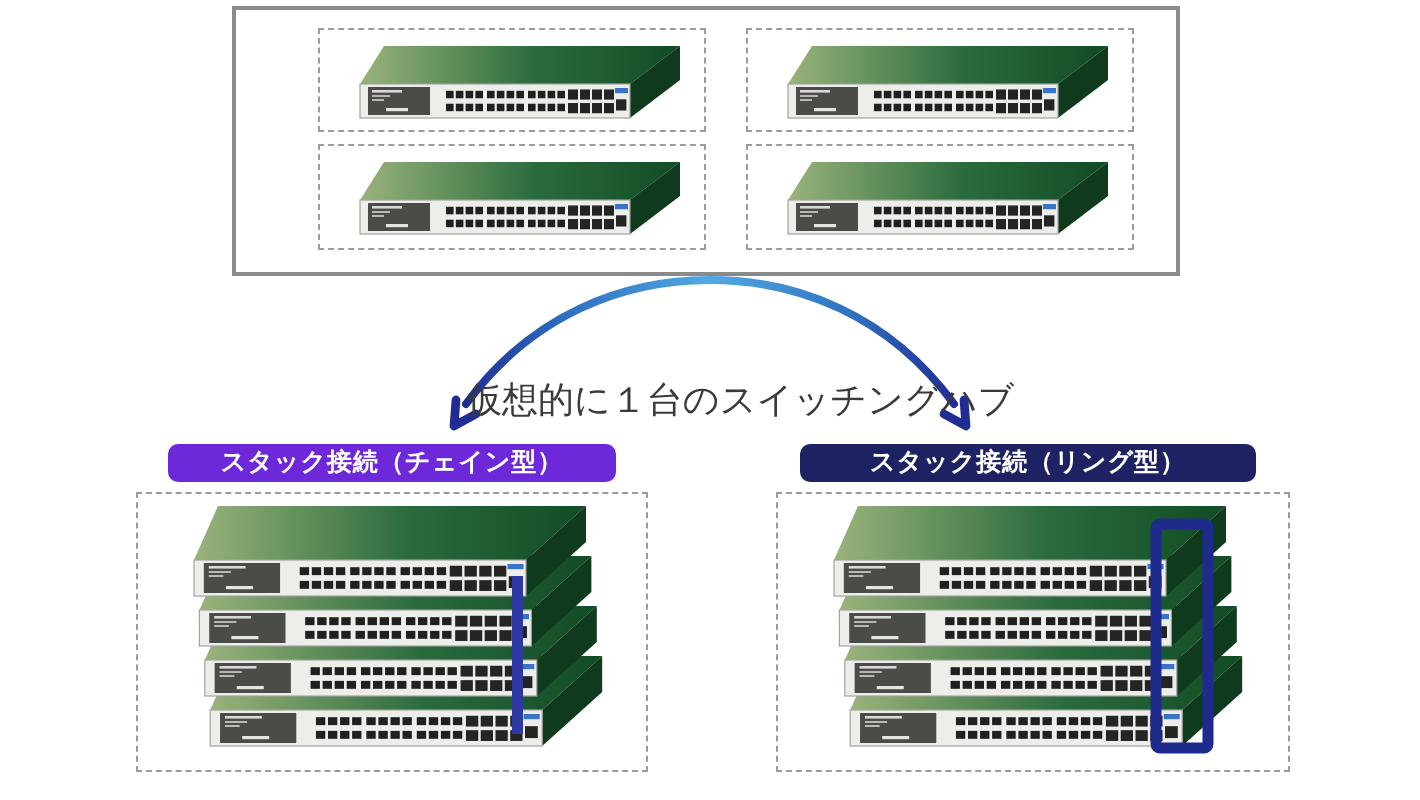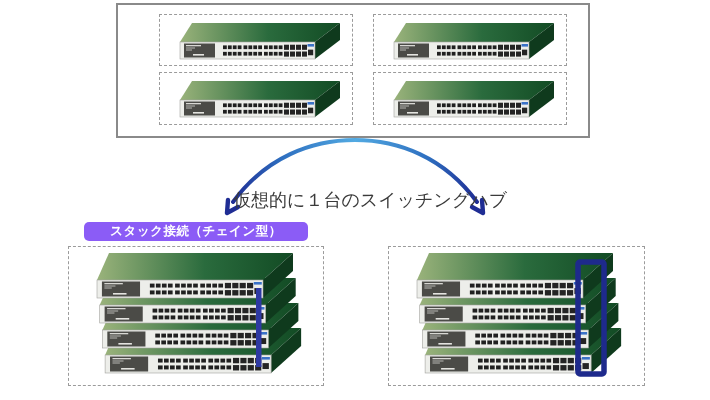--- a/index.html
+++ b/index.html
@@ -39,21 +39,22 @@
 <body>
 
 <div class="canvas">
 
   <div class="top-box"></div>
   <div class="dashed-cell cell-tl"></div>
   <div class="dashed-cell cell-tr"></div>
   <div class="dashed-cell cell-bl"></div>
   <div class="dashed-cell cell-br"></div>
 
-  <div class="stack-header chain" style="background: #8b5cf6;">スタック接続（チェイン型）</div>
+  <div class="stack-header chain" style="background: #6d28d9;">スタック接続（チェイン型）</div>
+  <div class="stack-header ring" style="background: rgb(30, 34, 99);">スタック接続（リング型）</div>
 
   <div class="stack-dashed chain"></div>
   <div class="stack-dashed ring"></div>
 
   <svg class="art-layer" id="art" viewBox="0 0 710 400" xmlns="http://www.w3.org/2000/svg">
       <defs>
         <linearGradient id="gTop" x1="0%" y1="0%" x2="100%" y2="0%">
           <stop offset="0%" stop-color="#9ab37b"></stop>
           <stop offset="55%" stop-color="#2a6b3d"></stop>
           <stop offset="100%" stop-color="#124b24"></stop>

